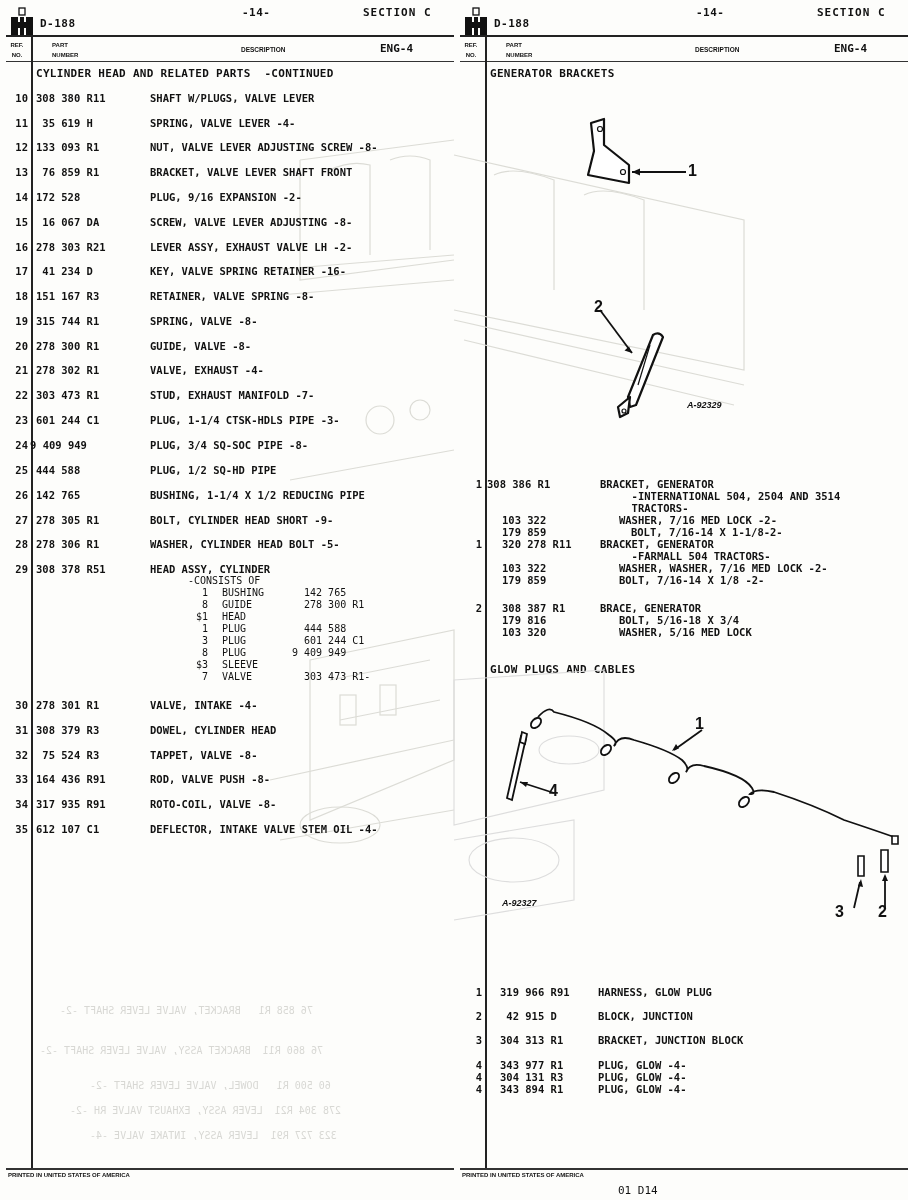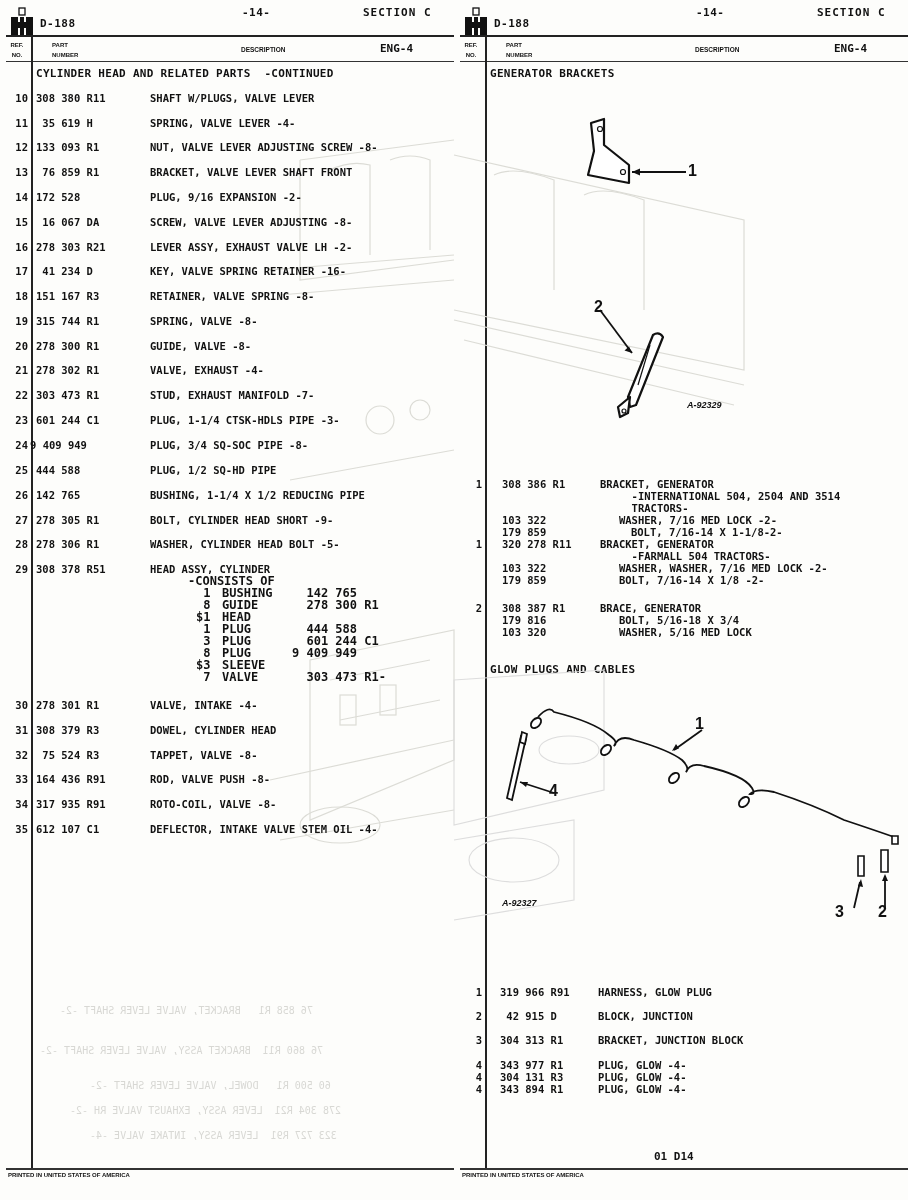--- a/index.html
+++ b/index.html
@@ -23,25 +23,25 @@
   .col-eng { position: absolute; left: 380px; top: 42px; font-size: 11px; font-weight: bold; }
   .vline { position: absolute; left: 31px; top: 37px; width: 1.5px; bottom: 12px; background: #222; }
 
   .section-title { position: absolute; left: 36px; font-size: 11px; font-weight: bold; letter-spacing: 0.3px; white-space: pre; }
 
   .row { position: absolute; left: 0; width: 454px; font-size: 10.5px; font-weight: bold; white-space: pre; line-height: 12px; }
   .row .ref { position: absolute; left: 0; width: 28px; text-align: right; }
   .row .part { position: absolute; left: 36px; }
   .row .desc { position: absolute; left: 150px; }
 
-  .sub { position: absolute; font-size: 12px; font-weight: bold; white-space: pre; line-height: 12px; text-align: center; }
+  .sub { position: absolute; font-size: 10px; font-weight: normal; white-space: pre; line-height: 12px; text-align: center; }
 
   .footer-rule { position: absolute; left: 6px; right: 0; top: 1168px; height: 1.5px; background: #333; }
   .footer-text { position: absolute; left: 8px; top: 1172px; font-family: "Liberation Sans", sans-serif; font-size: 6px; font-weight: bold; }
-  .page-code { position: absolute; left: 618px; top: 1150px; font-size: 11px; font-weight: bold; margin-left: 36px; }
+  .page-code { position: absolute; left: 618px; top: 1184px; font-size: 11px; font-weight: normal; }
 
   .ghost { position: absolute; color: #d8d8d4; font-size: 10px; white-space: pre; transform: scaleX(-1); }
   .fig-label { position: absolute; font-family: "Liberation Sans", sans-serif; font-size: 9px; font-weight: bold; font-style: italic; }
   .callout { position: absolute; font-family: "Liberation Sans", sans-serif; font-size: 16px; font-weight: bold; }
   svg.art { position: absolute; overflow: visible; }
 </style>
 </head>
 <body>
 
 <div class="page left">
@@ -201,21 +201,21 @@
       <path d="M46 282 L44 298 L36 302 L34 292 Z"></path>
       <circle cx="40" cy="296" r="2" fill="none" stroke-width="1.2"></circle>
     </g>
     <line x1="16" y1="195" x2="48" y2="238" stroke="#111" stroke-width="1.8"></line>
     <path d="M48 238 l-7.5 -2.5 l4.5 -4 Z" fill="#111"></path>
   </svg>
   <div class="callout" style="left:234px;top:162px">1</div>
   <div class="callout" style="left:140px;top:298px">2</div>
   <div class="fig-label" style="left:233px;top:400px">A-92329</div>
 
-  <div class="row" style="top:478px"><span class="ref">1</span><span class="part" style="left:48px">308 386 R1</span><span class="desc" style="left:146px">BRACKET, GENERATOR</span></div>
+  <div class="row" style="top:478px"><span class="ref">1</span><span class="part" style="left:33px">308 386 R1</span><span class="desc" style="left:146px">BRACKET, GENERATOR</span></div>
   <div class="row" style="top:490px"><span class="desc" style="left:146px">     -INTERNATIONAL 504, 2504 AND 3514</span></div>
   <div class="row" style="top:502px"><span class="desc" style="left:146px">     TRACTORS-</span></div>
   <div class="row" style="top:514px"><span class="part" style="left:48px">103 322</span><span class="desc" style="left:146px">   WASHER, 7/16 MED LOCK -2-</span></div>
   <div class="row" style="top:526px"><span class="part" style="left:48px">179 859</span><span class="desc" style="left:158px">   BOLT, 7/16-14 X 1-1/8-2-</span></div>
   <div class="row" style="top:538px"><span class="ref">1</span><span class="part" style="left:48px">320 278 R11</span><span class="desc" style="left:146px">BRACKET, GENERATOR</span></div>
   <div class="row" style="top:550px"><span class="desc" style="left:146px">     -FARMALL 504 TRACTORS-</span></div>
   <div class="row" style="top:562px"><span class="part" style="left:48px">103 322</span><span class="desc" style="left:146px">   WASHER, WASHER, 7/16 MED LOCK -2-</span></div>
   <div class="row" style="top:574px"><span class="part" style="left:48px">179 859</span><span class="desc" style="left:146px">   BOLT, 7/16-14 X 1/8 -2-</span></div>
   <div class="row" style="top:602px"><span class="ref">2</span><span class="part" style="left:48px">308 387 R1</span><span class="desc" style="left:146px">BRACE, GENERATOR</span></div>
   <div class="row" style="top:614px"><span class="part" style="left:48px">179 816</span><span class="desc" style="left:146px">   BOLT, 5/16-18 X 3/4</span></div>

